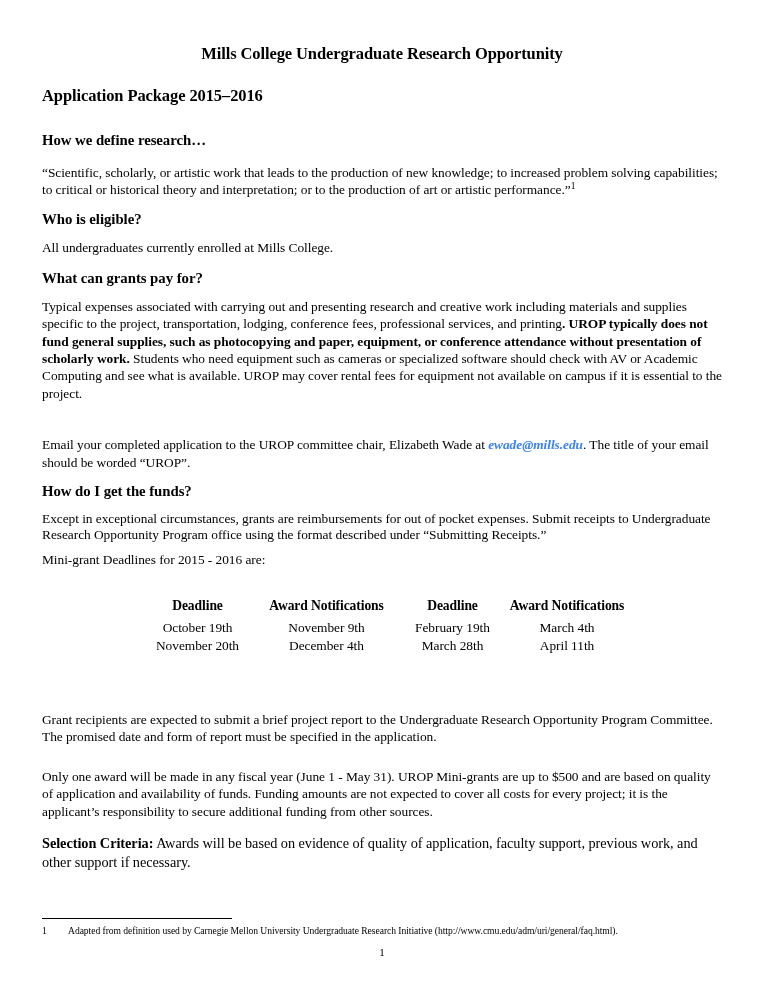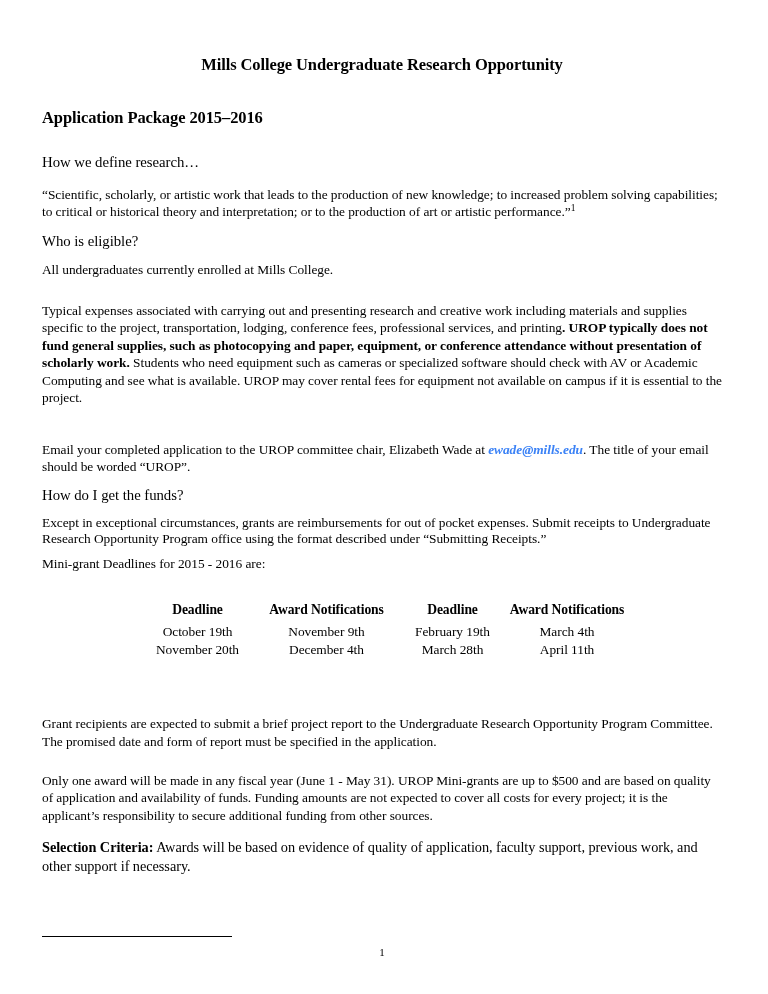--- a/index.html
+++ b/index.html
@@ -25,38 +25,38 @@
     box-sizing: border-box;
     padding: 0 46px 0 42px;
   }
 
   
   .doc-title {
     text-align: center;
     font-weight: bold;
     font-size: 16.5px;
     line-height: 1.25;
-    margin: 11px;
+    margin: 0;
     padding-top: 44px;
     letter-spacing: -0.1px;
   }
   .doc-subtitle {
     text-align: left;
     font-weight: bold;
     font-size: 16.5px;
     line-height: 1.25;
     margin: 0;
     padding-top: 21px;
     letter-spacing: -0.1px;
   }
 
   
   h2.sec {
     font-size: 14.8px;
-    font-weight: normal;
+    font-weight: bold;
     margin: 0;
     line-height: 1.2;
     letter-spacing: -0.05px;
   }
 
   
   p.body {
     font-size: 13.4px;
     line-height: 1.30;
     margin: 0;
@@ -169,20 +169,21 @@
   <p class="body"><span>“Scientific, scholarly, or artistic work that leads to the production of new knowledge; to increased problem solving capabilities; to critical or historical theory and interpretation; or to the production of art or artistic performance.”</span><sup class="fn">1</sup></p>
 
   <div class="sp-12"></div>
 
   <h2 class="sec">Who is eligible?</h2>
   <div class="sp-10"></div>
   <p class="body">All undergraduates currently enrolled at Mills College.</p>
 
   <div class="sp-14"></div>
 
+  <h2 class="sec">What can grants pay for?</h2>
   <div class="sp-10"></div>
   <p class="body"><span>Typical expenses associated with carrying out and presenting research and creative work including materials and supplies specific to the project, transportation, lodging, conference fees, professional services, and printing</span><span class="b">. UROP typically does not fund general supplies, such as photocopying and paper, equipment, or conference attendance without presentation of scholarly work.</span><span>  Students who need equipment such as cameras or specialized software should check with AV or Academic Computing and see what is available.  UROP may cover rental fees for equipment not available on campus if it is essential to the project.</span></p>
 
   <div class="sp-22"></div>
 
   <div class="sp-12"></div>
   <p class="body"><span>Email your completed application to the UROP committee chair, Elizabeth Wade at </span><a class="maillink" href="#">ewade@mills.edu</a><span>.  The title of your email should be worded “UROP”.</span></p>
 
   <div class="sp-12"></div>
 
@@ -234,16 +235,17 @@
 
   <div class="sp-10"></div>
   <p class="body">Only one award will be made in any fiscal year (June 1 - May 31).  UROP Mini-grants are up to $500 and are based on quality of application and availability of funds. Funding amounts are not expected to cover all costs for every project; it is the applicant’s responsibility to secure additional funding from other sources.</p>
 
   <div class="sp-14"></div>
 
   <p class="selection"><span class="b">Selection Criteria:</span><span>  Awards will be based on evidence of quality of application, faculty support, previous work, and other support if necessary.</span></p>
 
   <div class="footer-zone">
     <div class="fn-rule"></div>
+    <div class="fn-row"><span class="fn-num">1</span><span class="fn-text">Adapted from definition used by Carnegie Mellon University Undergraduate Research Initiative (http://www.cmu.edu/adm/uri/general/faq.html).</span></div>
     <div class="page-num">1</div>
   </div>
 
 </div>
 
 </body></html>

